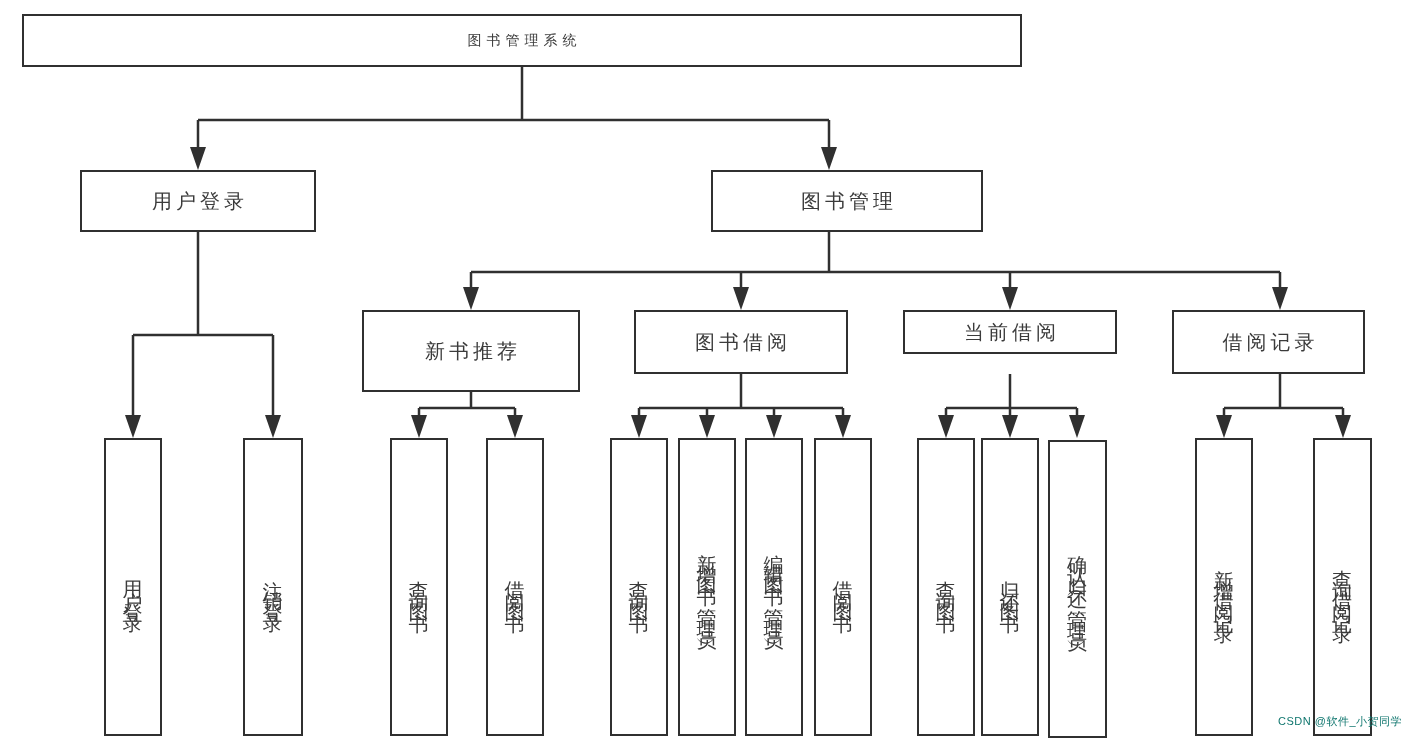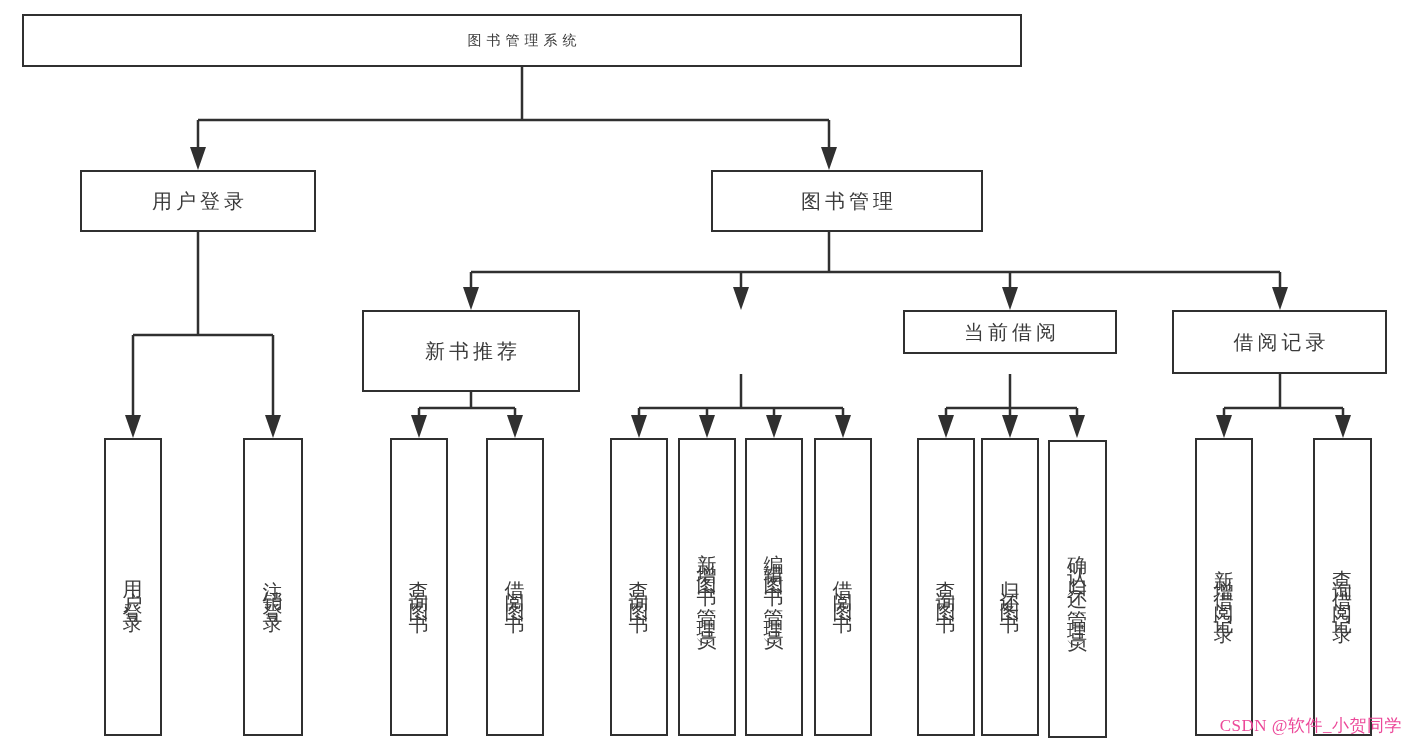--- a/index.html
+++ b/index.html
@@ -43,25 +43,24 @@
     writing-mode: vertical-rl;
     text-orientation: mixed;
     font-size: 20px;
     letter-spacing: 11px;
     line-height: 1;
   }
   .watermark {
     position: absolute;
     top: 714px;
     right: 3px;
-    font-size: 17px;
-    color: #ec4899;
+    font-size: 11px;
+    color: #0f766e;
     letter-spacing: 0.5px;
     white-space: nowrap;
-    font-family: Liberation Serif, serif;
   }
 </style>
 </head>
 <body>
 
 <div class="canvas">
 
   <svg class="connectors" viewBox="0 0 1405 747" xmlns="http://www.w3.org/2000/svg">
     <path fill="none" stroke="#303030" stroke-width="2.5" d="
       M522 67 V120 M198 120 H829 M198 120 V150 M829 120 V150
@@ -93,22 +92,23 @@
       <polygon points="1335,415 1351,415 1343,438"></polygon>
     </g>
   </svg>
 
   <div class="box title" style="left:22px; top:14px; width:1000px; height:53px">图书管理系统</div>
 
   <div class="box h" style="left:80px; top:170px; width:236px; height:62px">用户登录</div>
   <div class="box h" style="left:711px; top:170px; width:272px; height:62px">图书管理</div>
 
   <div class="box h" style="left:362px; top:310px; width:218px; height:82px">新书推荐</div>
+  <div class="box h" style="left:634px; top:310px; width:214px; height:64px">图书借阅</div>
   <div class="box h" style="left:903px; top:310px; width:214px; height:44px">当前借阅</div>
-  <div class="box h" style="left:1172px; top:310px; width:215px; height:64px">借阅记录</div>
+  <div class="box h" style="left:1172px; top:310px; width:193px; height:64px">借阅记录</div>
 
   <div class="box v" style="left:104px; top:438px; width:58px; height:298px">用户登录</div>
   <div class="box v" style="left:243px; top:438px; width:60px; height:298px">注销登录</div>
 
   <div class="box v" style="left:390px; top:438px; width:58px; height:298px">查询图书</div>
   <div class="box v" style="left:486px; top:438px; width:58px; height:298px">借阅图书</div>
 
   <div class="box v" style="left:610px; top:438px; width:58px; height:298px">查询图书</div>
   <div class="box v" style="left:678px; top:438px; width:58px; height:298px">新增图书（管理员）</div>
   <div class="box v" style="left:745px; top:438px; width:58px; height:298px">编辑图书（管理员）</div>

